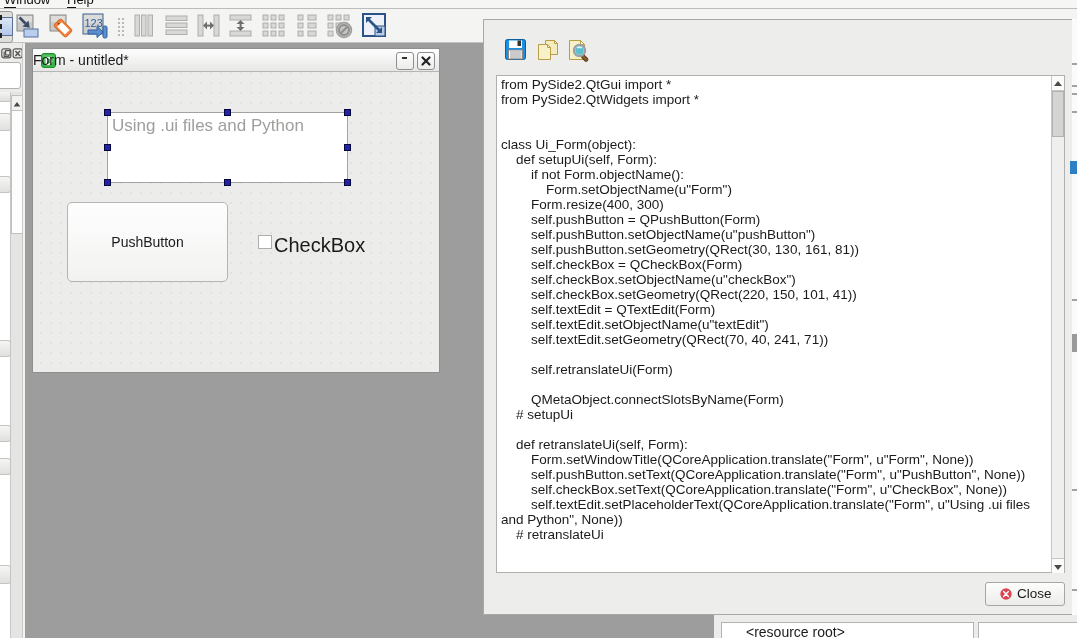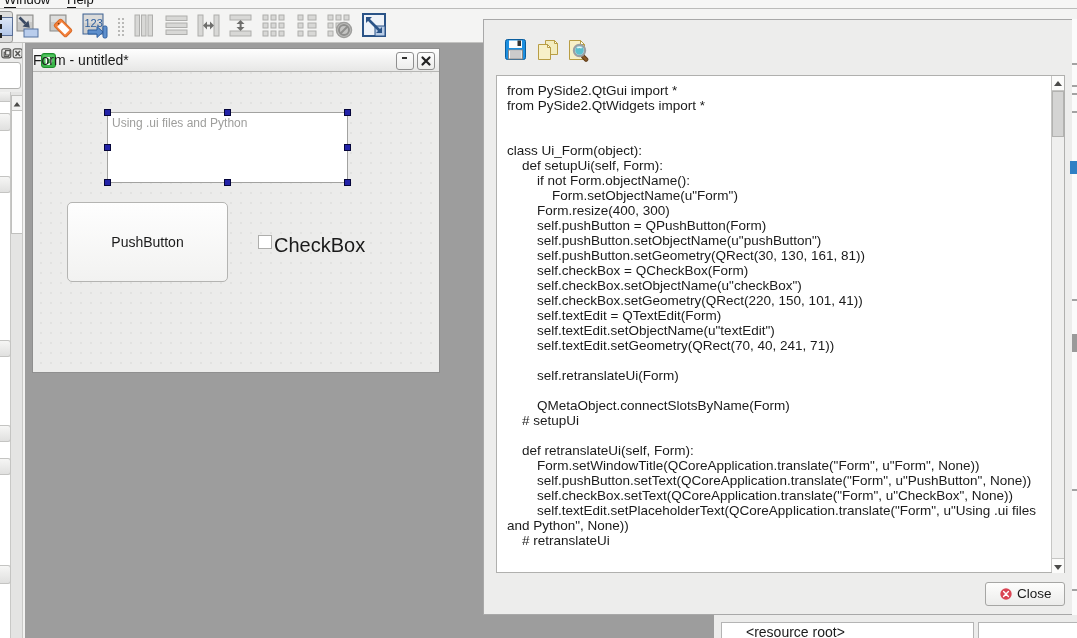--- a/index.html
+++ b/index.html
@@ -192,21 +192,21 @@
   <div class="abs" style="left:1px;top:23px;width:404px;height:299px;background-image:radial-gradient(circle,#a2a2a0 0.45px,transparent 0.75px);background-size:10px 10px;background-position:2px 6px;">
 
     <div class="abs" style="left:33px;top:130px;width:161px;height:80px;background:linear-gradient(#fefefe,#f2f2f1);border:1px solid #b4b4b2;border-radius:5px;box-sizing:border-box;">
       <div class="abs" style="left:0;top:31px;width:159px;text-align:center;font-size:14px;color:#1a1a1a;">PushButton</div>
     </div>
 
     <div class="abs" style="left:224px;top:163px;width:14px;height:14px;background:#fff;border:1px solid #aeaeac;box-sizing:border-box;"></div>
     <div class="abs" style="left:240px;top:162px;font-size:20px;color:#1a1a1a;">CheckBox</div>
 
     <div class="abs" style="left:73px;top:40px;width:241px;height:71px;background:#fff;border:1px solid #a2a2a0;box-sizing:border-box;">
-      <div class="abs" style="left:4px;top:3px;font-size:12px;color:#9e9e9c;">Using .ui files and Python</div>
+      <div class="abs" style="left:4px;top:3px;font-size:17px;color:#9e9e9c;">Using .ui files and Python</div>
     </div>
 
     <div class="abs" style="left:70px;top:37px;width:7px;height:7px;background:#2323a8;border:1px solid #05053a;box-sizing:border-box;"></div>
     <div class="abs" style="left:190px;top:37px;width:7px;height:7px;background:#2323a8;border:1px solid #05053a;box-sizing:border-box;"></div>
     <div class="abs" style="left:310px;top:37px;width:7px;height:7px;background:#2323a8;border:1px solid #05053a;box-sizing:border-box;"></div>
     <div class="abs" style="left:70px;top:72px;width:7px;height:7px;background:#2323a8;border:1px solid #05053a;box-sizing:border-box;"></div>
     <div class="abs" style="left:310px;top:72px;width:7px;height:7px;background:#2323a8;border:1px solid #05053a;box-sizing:border-box;"></div>
     <div class="abs" style="left:70px;top:107px;width:7px;height:7px;background:#2323a8;border:1px solid #05053a;box-sizing:border-box;"></div>
     <div class="abs" style="left:190px;top:107px;width:7px;height:7px;background:#2323a8;border:1px solid #05053a;box-sizing:border-box;"></div>
     <div class="abs" style="left:310px;top:107px;width:7px;height:7px;background:#2323a8;border:1px solid #05053a;box-sizing:border-box;"></div>
@@ -244,21 +244,21 @@
   <svg class="abs" style="left:84px;top:19px;" width="25" height="23" viewBox="0 0 25 23">
     <path d="M1.5 1.5 H12.5 L16.5 5.5 V20.5 H1.5 Z" fill="#f7f0c8" stroke="#b89d44"></path>
     <path d="M12.5 1.5 L12.5 5.5 L16.5 5.5 Z" fill="#fffdf0" stroke="#b89d44"></path>
     <rect x="15.5" y="15.5" width="7" height="3.4" rx="1.5" transform="rotate(45 15.5 15.5)" fill="#8a5a2a" stroke="#5e3a14"></rect>
     <circle cx="11.5" cy="11.5" r="5.6" fill="#cbe9ef" stroke="#9aa0a4" stroke-width="2.2"></circle>
     <circle cx="11.5" cy="11.5" r="4.2" fill="#49b7c8" opacity="0.85"></circle>
     <path d="M9.2 9.0 a4 4 0 0 1 4.5 0" stroke="#e8f6f8" stroke-width="1.5" fill="none"></path>
   </svg>
 
   <div class="abs" style="left:12px;top:55px;width:569px;height:498px;background:#fff;border:1px solid #b0b0ae;box-sizing:border-box;">
-    <pre id="code" style="margin:6px;position:absolute;left:4px;top:1px;font-family:'Liberation Sans',sans-serif;font-size:13.5px;line-height:15px;color:#1a1a1a;white-space:pre;">from PySide2.QtGui import *
+    <pre id="code" style="margin:0;position:absolute;left:4px;top:1px;font-family:'Liberation Sans',sans-serif;font-size:13.5px;line-height:15px;color:#1a1a1a;white-space:pre;">from PySide2.QtGui import *
 from PySide2.QtWidgets import *
 
 
 class Ui_Form(object):
     def setupUi(self, Form):
         if not Form.objectName():
             Form.setObjectName(u"Form")
         Form.resize(400, 300)
         self.pushButton = QPushButton(Form)
         self.pushButton.setObjectName(u"pushButton")

